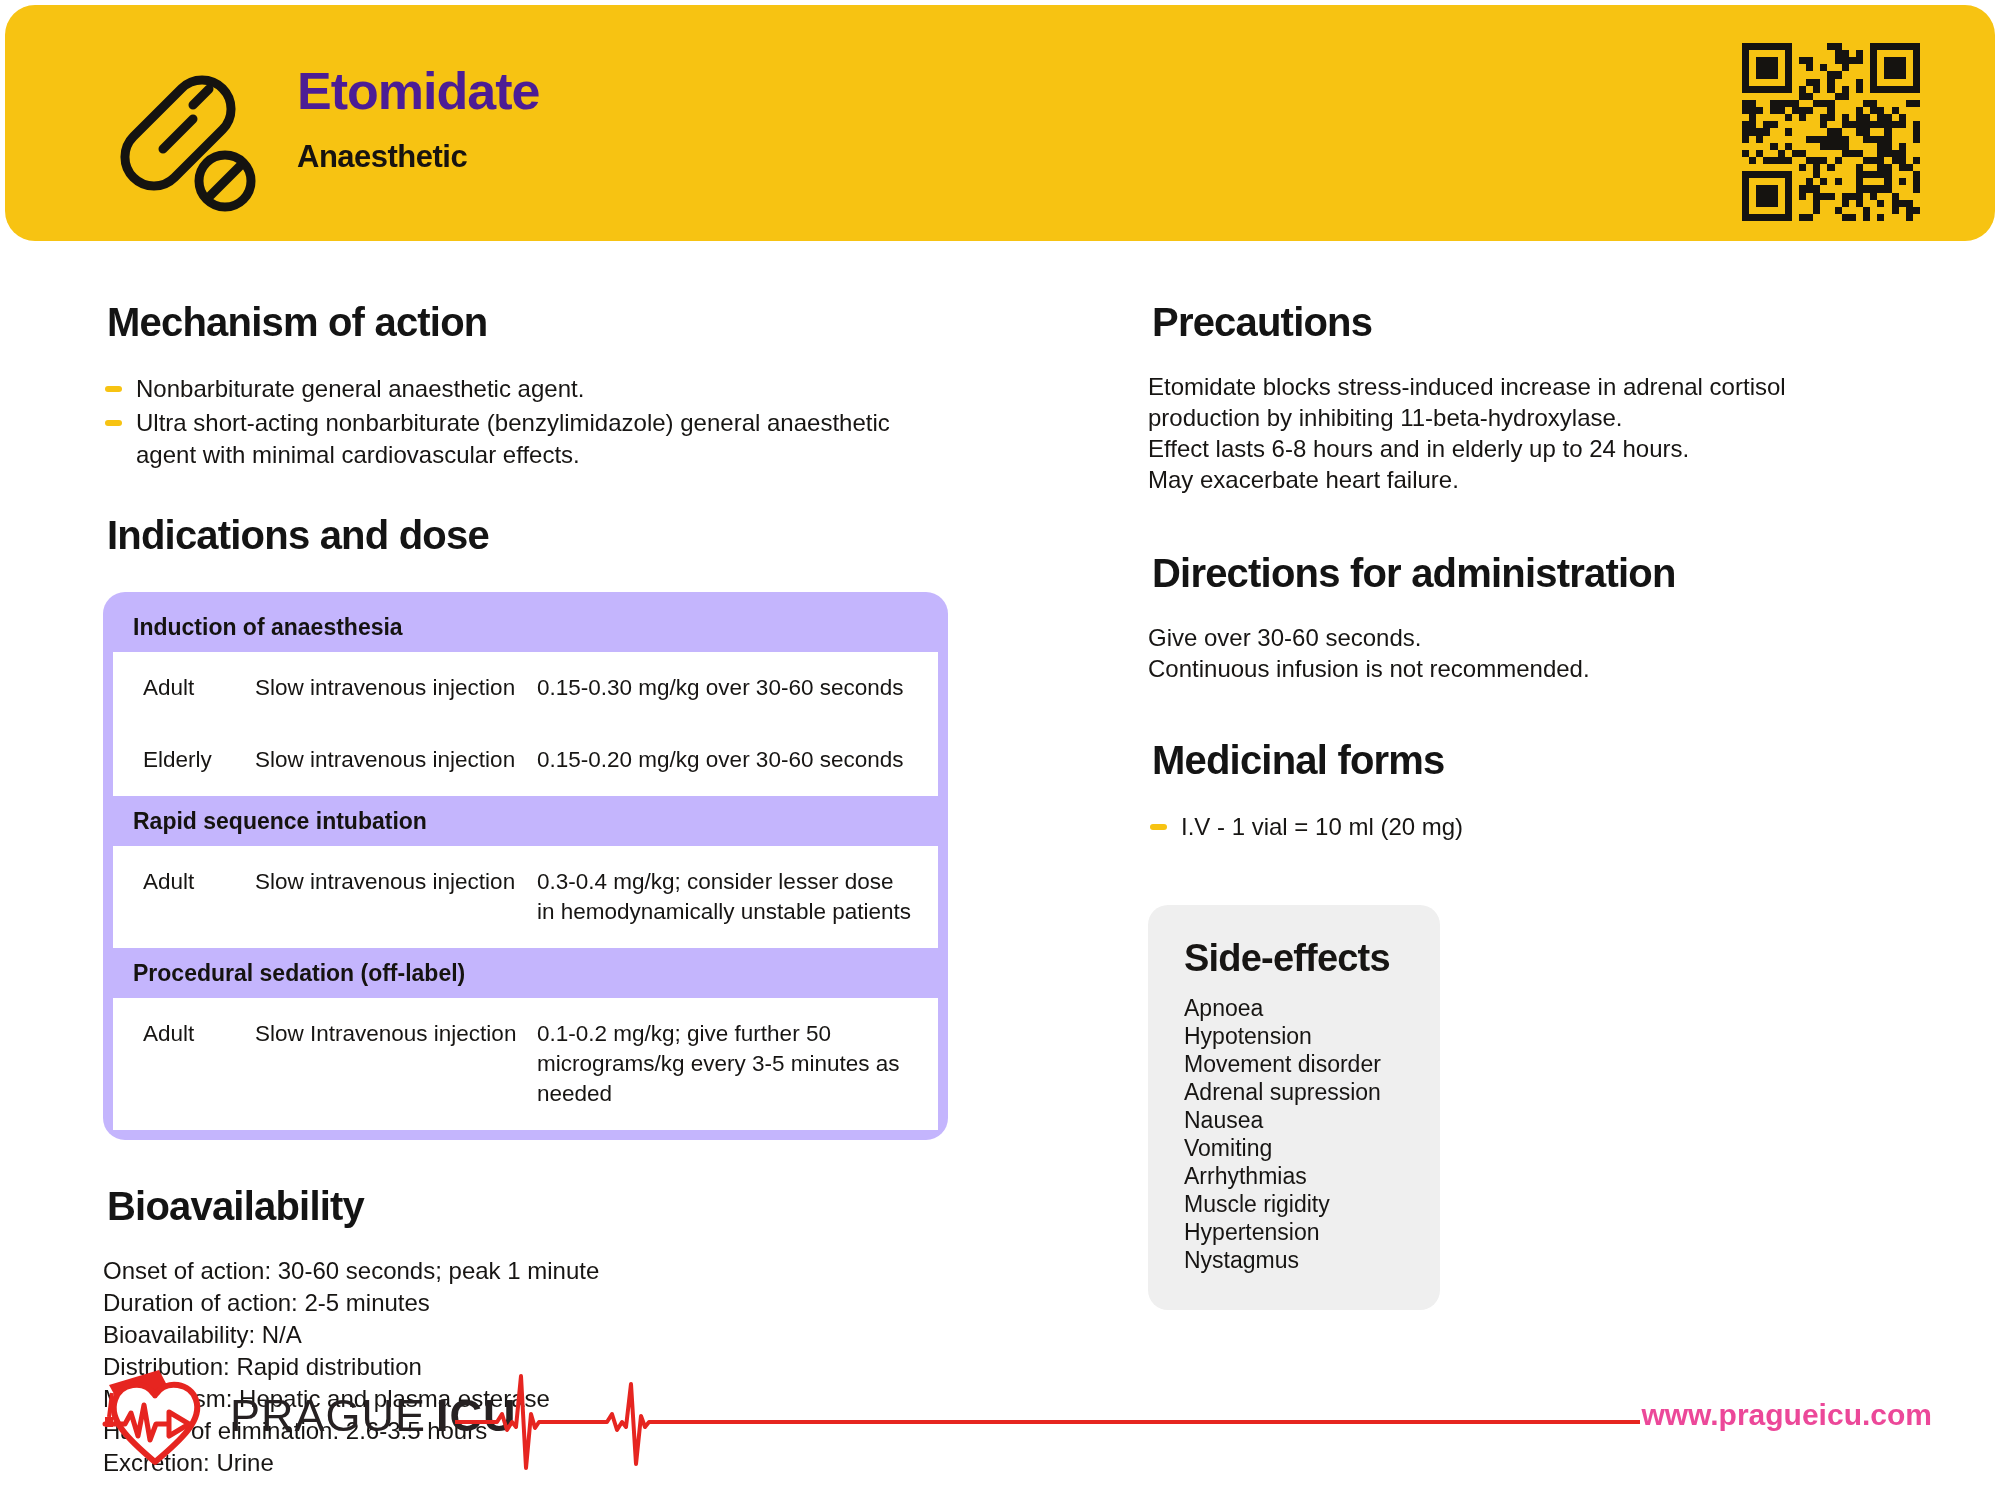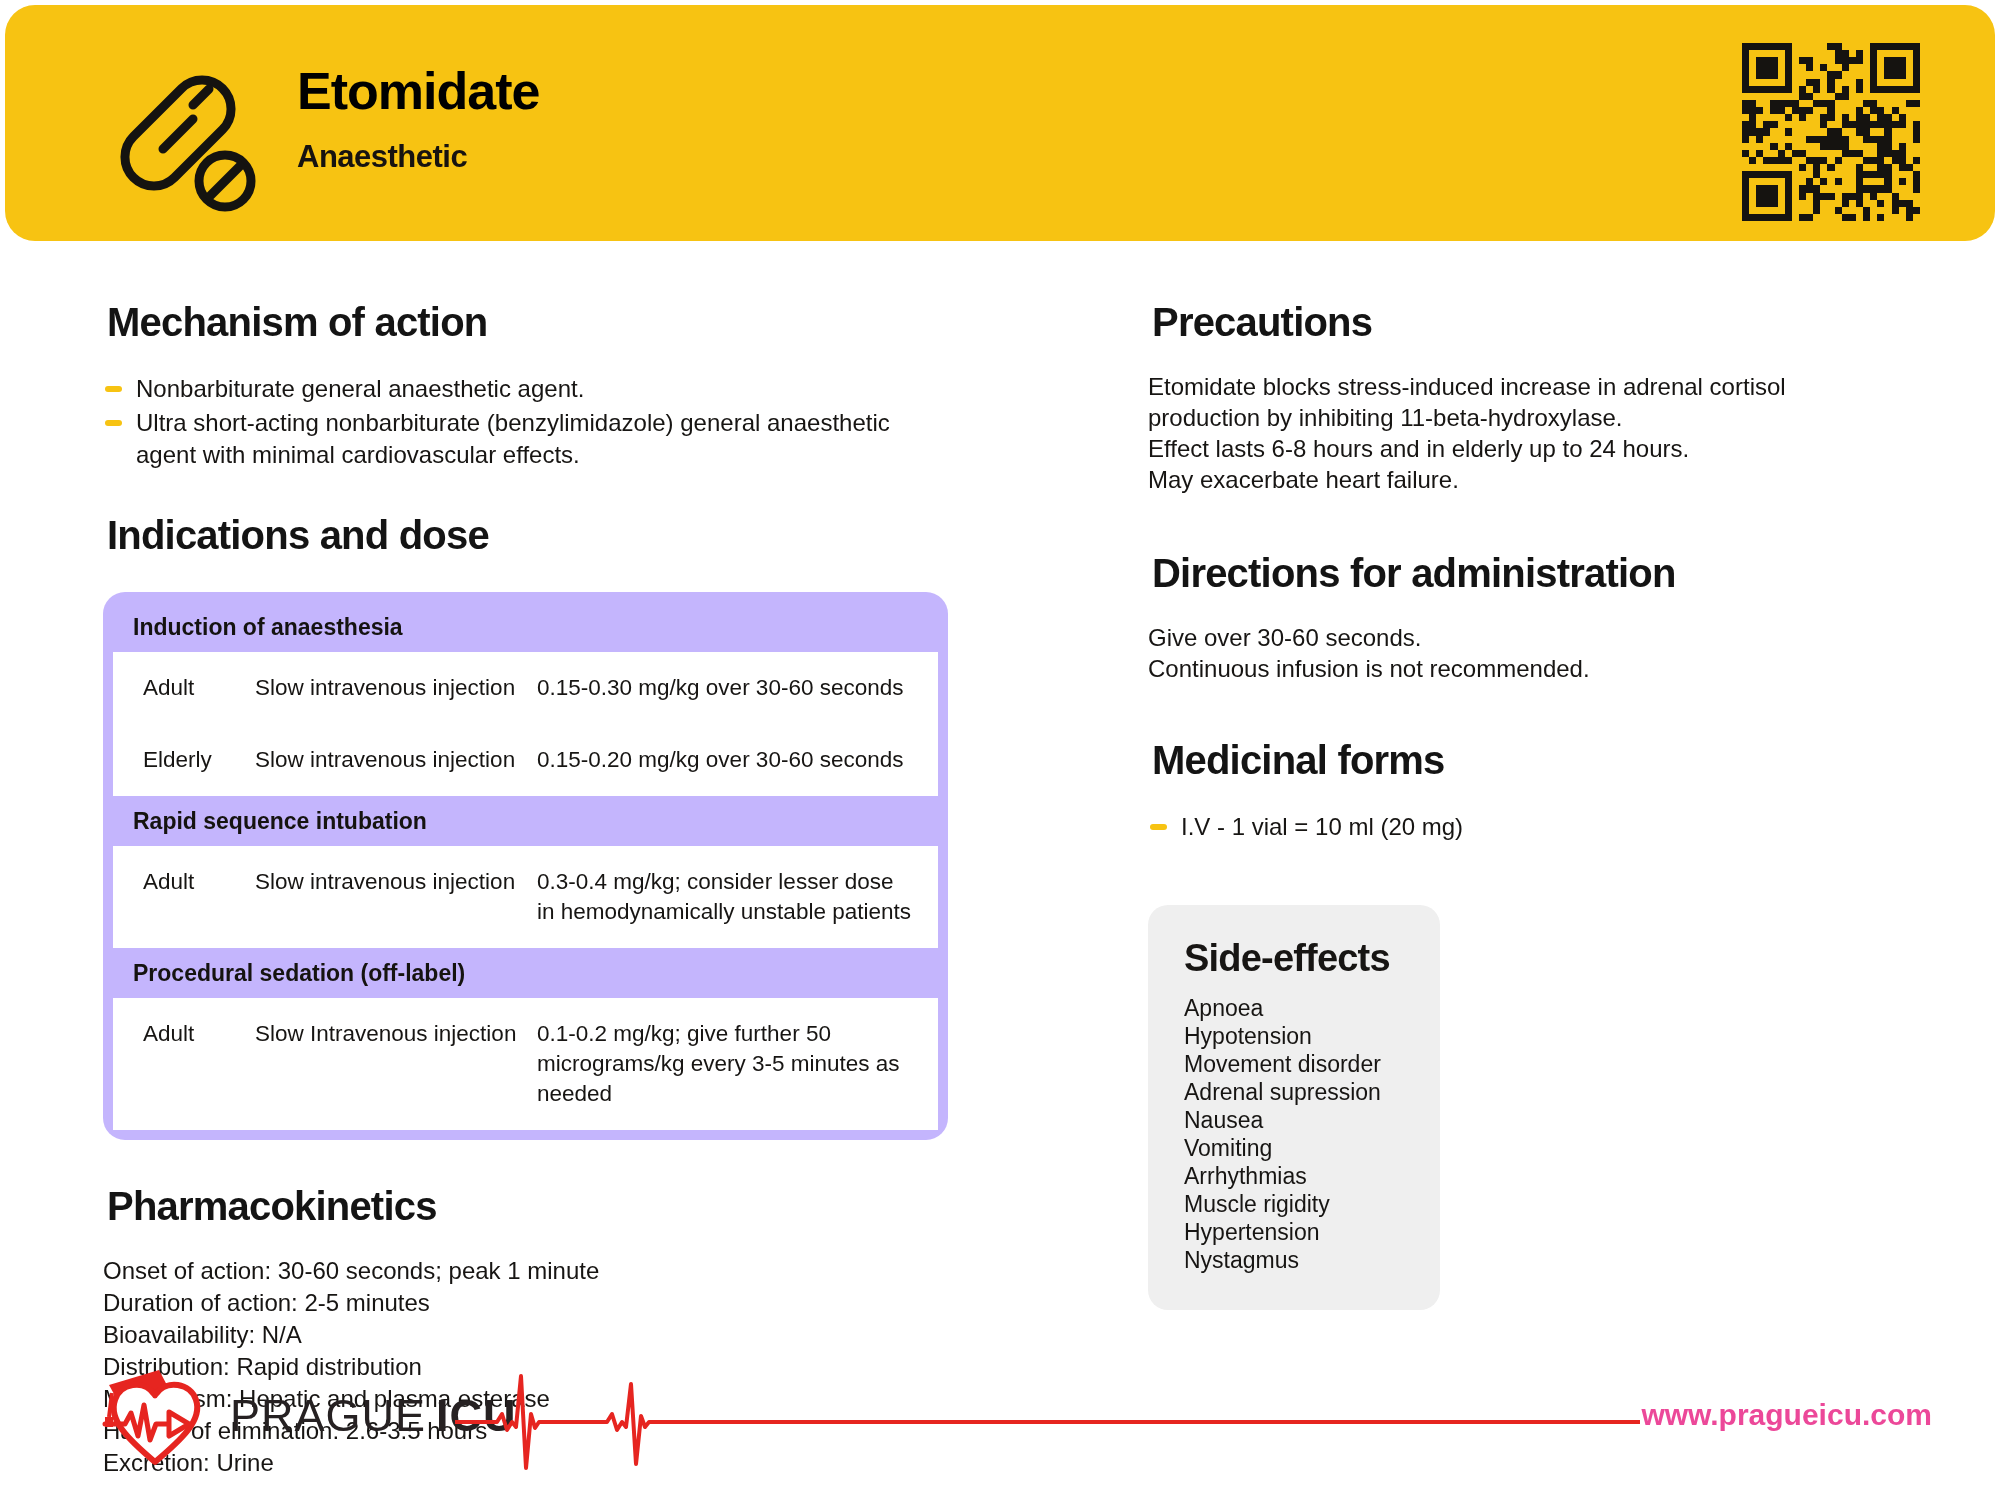--- a/index.html
+++ b/index.html
@@ -8,21 +8,21 @@
     font-family:"Liberation Sans","DejaVu Sans",sans-serif;color:#171513;
     overflow:hidden;
   }
   
   .header{
     position:absolute;left:5px;top:5px;right:5px;height:236px;
     background:#F7C312;border-radius:30px;
   }
   .pill-icon{position:absolute;left:88px;top:48px;}
   .title-block{position:absolute;left:292px;top:56px;}
-  .drug-title{font-size:52px;font-weight:700;letter-spacing:-1px;margin:0;color:#000000;}
+  .drug-title{font-size:52px;font-weight:700;letter-spacing:-1px;margin:0;color:#4c1d95;}
   .drug-subtitle{font-size:31px;font-weight:700;letter-spacing:-0.5px;margin:18px 0 0 0;color:#171310;}
   .qr{position:absolute;left:1737px;top:38px;}
   
   .h2{font-size:40px;font-weight:700;letter-spacing:-0.8px;margin:4px;color:#141414;}
   .col{position:absolute;top:296px;}
   #col-left{left:103px;width:845px;}
   #col-right{left:1148px;width:720px;}
   .bullets{margin-top:28px;}
   .bullet{display:flex;font-size:24px;line-height:32px;margin-bottom:2px;}
   .dash{flex:0 0 auto;width:17px;height:6px;border-radius:3px;background:#F7C312;margin:13px 14px 0 2px;}
@@ -339,21 +339,21 @@
     <div class="dose-rows">
       <div class="dose-row">
         <span>Adult</span>
         <span>Slow Intravenous injection</span>
         <span>0.1-0.2 mg/kg; give further 50 micrograms/kg every 3-5 minutes as needed</span>
       </div>
     </div>
   </div>
 
   <div class="pk">
-    <h2 class="h2">Pharmacokinetics</h2>
+    <h2 class="h2">Bioavailability</h2>
     <div class="pk-lines">
       <div class="pk-line"><span class="pk-label">Onset of action:</span> <span>30-60 seconds; peak 1 minute</span></div>
       <div class="pk-line"><span class="pk-label">Duration of action:</span> <span>2-5 minutes</span></div>
       <div class="pk-line"><span class="pk-label">Bioavailability:</span> <span>N/A</span></div>
       <div class="pk-line"><span class="pk-label">Distribution:</span> <span>Rapid distribution</span></div>
       <div class="pk-line"><span class="pk-label">Metabolism:</span> <span>Hepatic and plasma esterase</span></div>
       <div class="pk-line"><span class="pk-label">Half-life of elimination:</span> <span>2.6-3.5 hours</span></div>
       <div class="pk-line"><span class="pk-label">Excretion:</span> <span>Urine</span></div>
     </div>
   </div>

